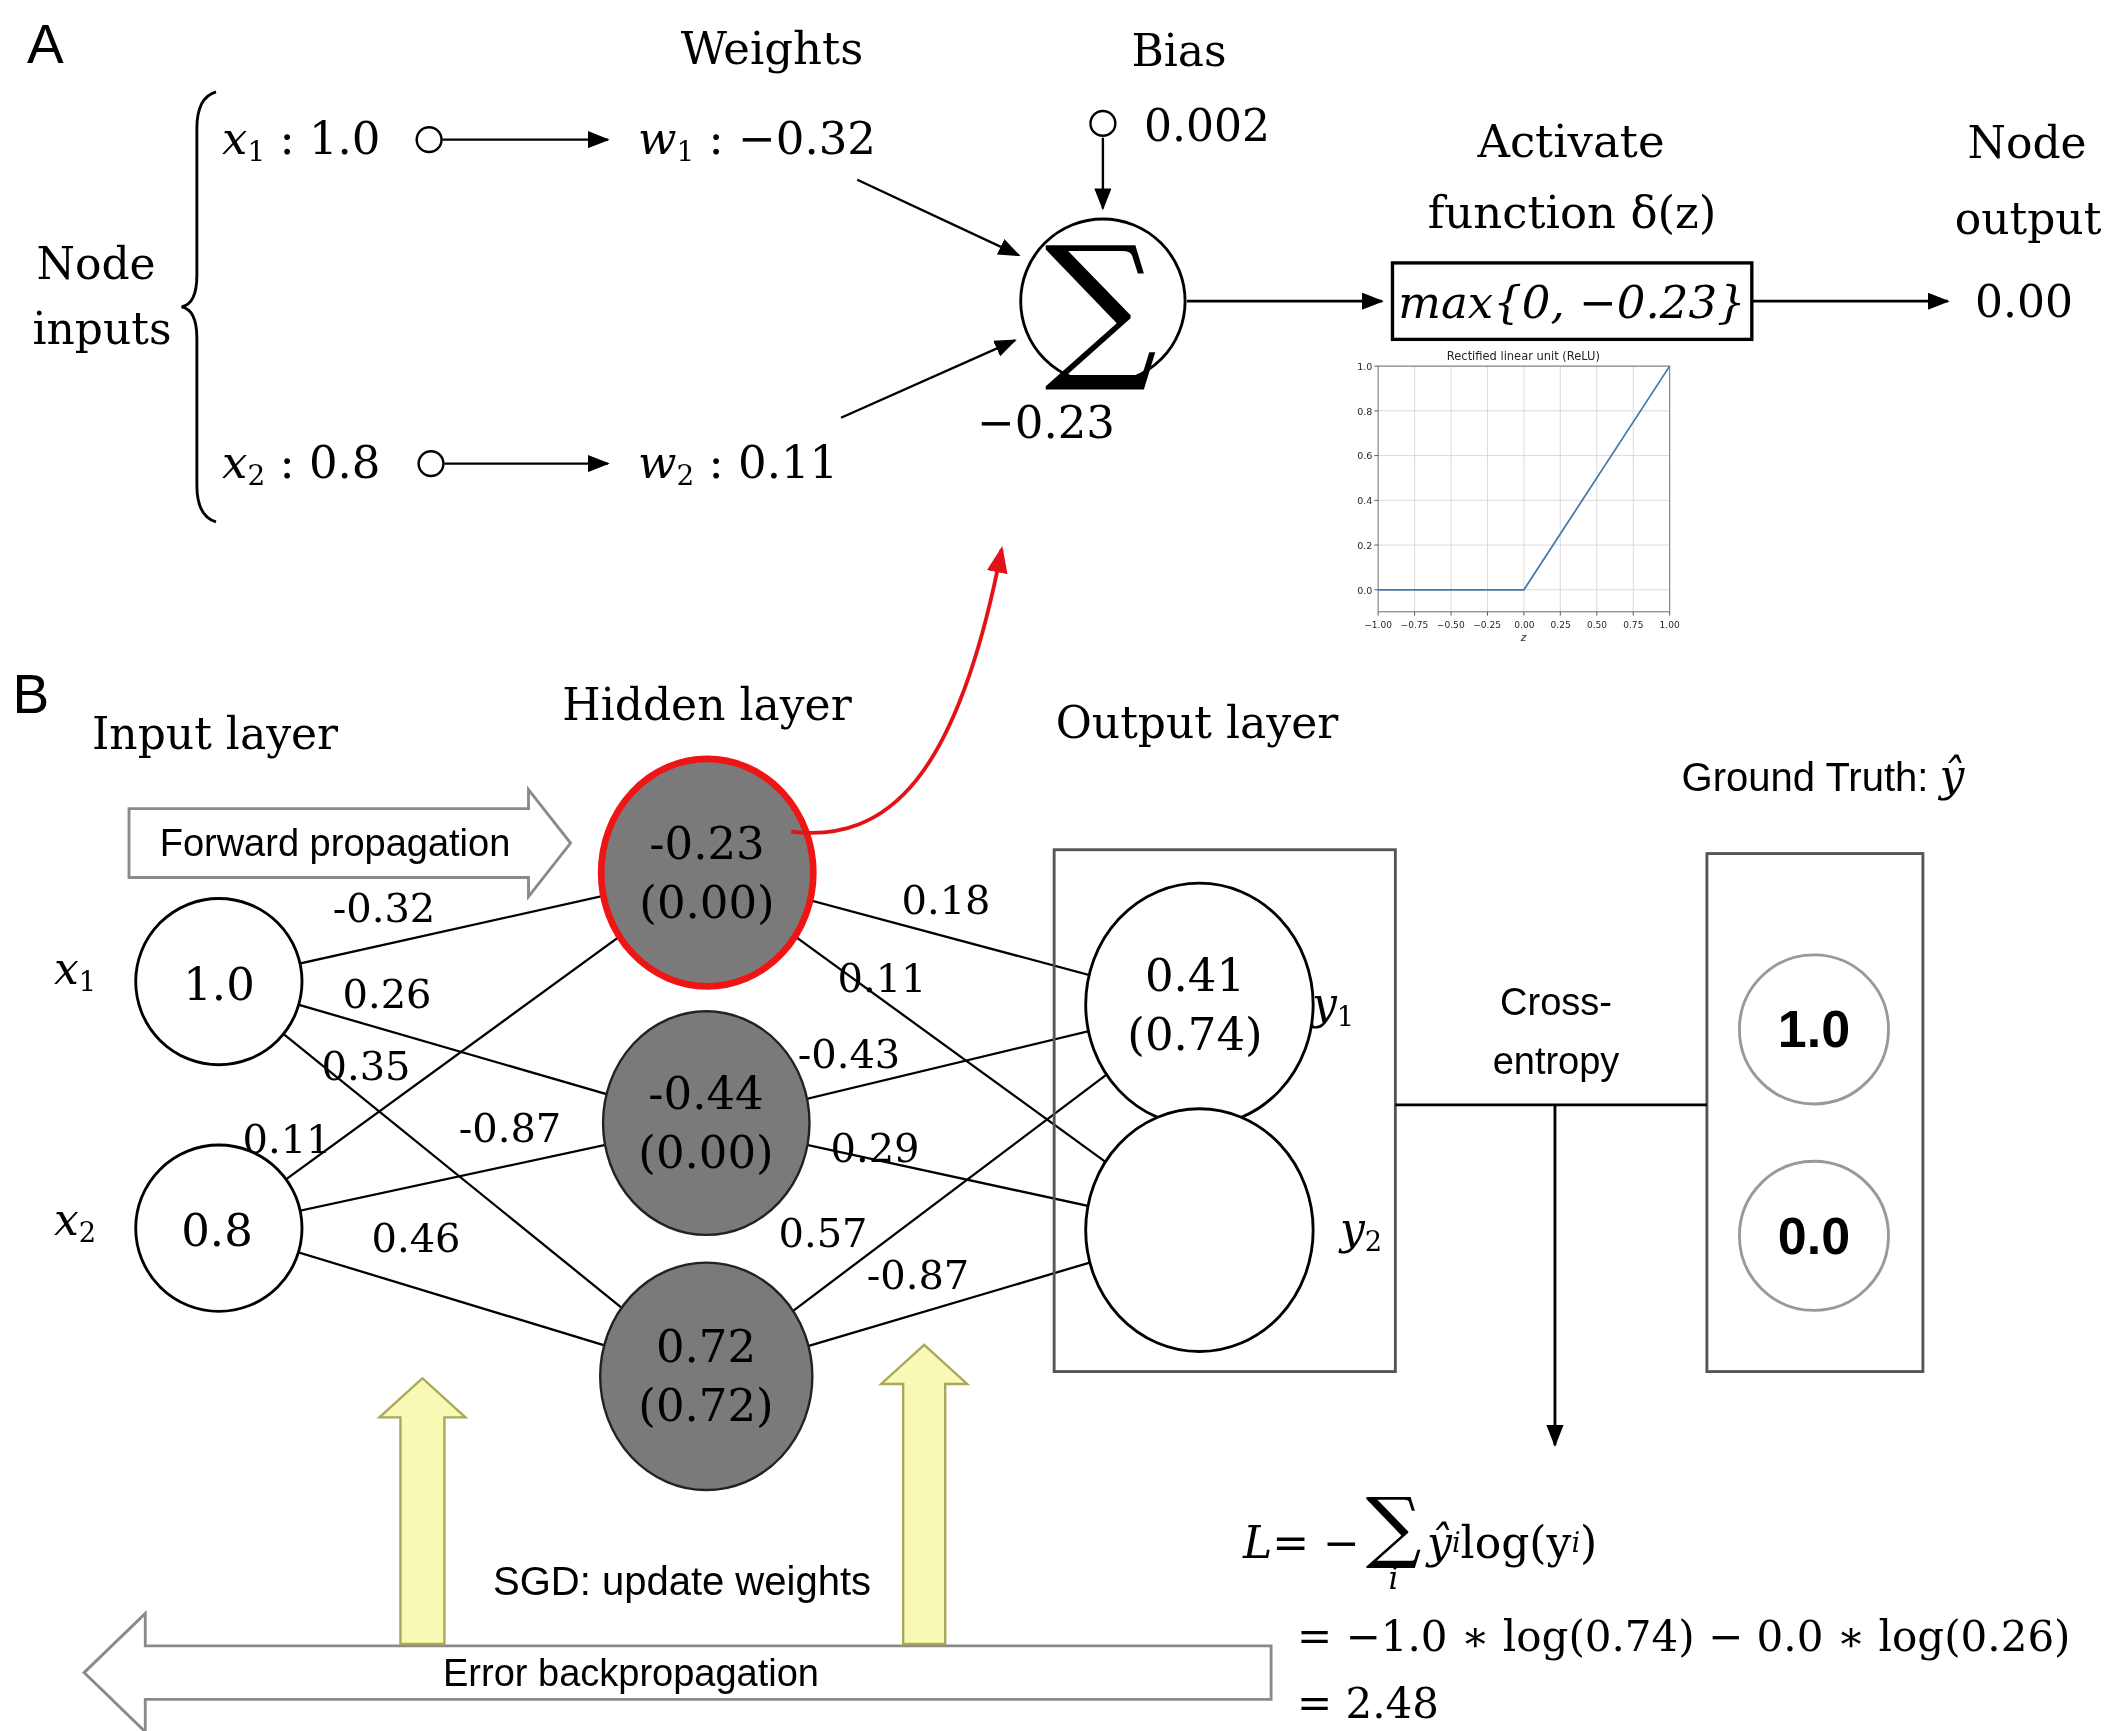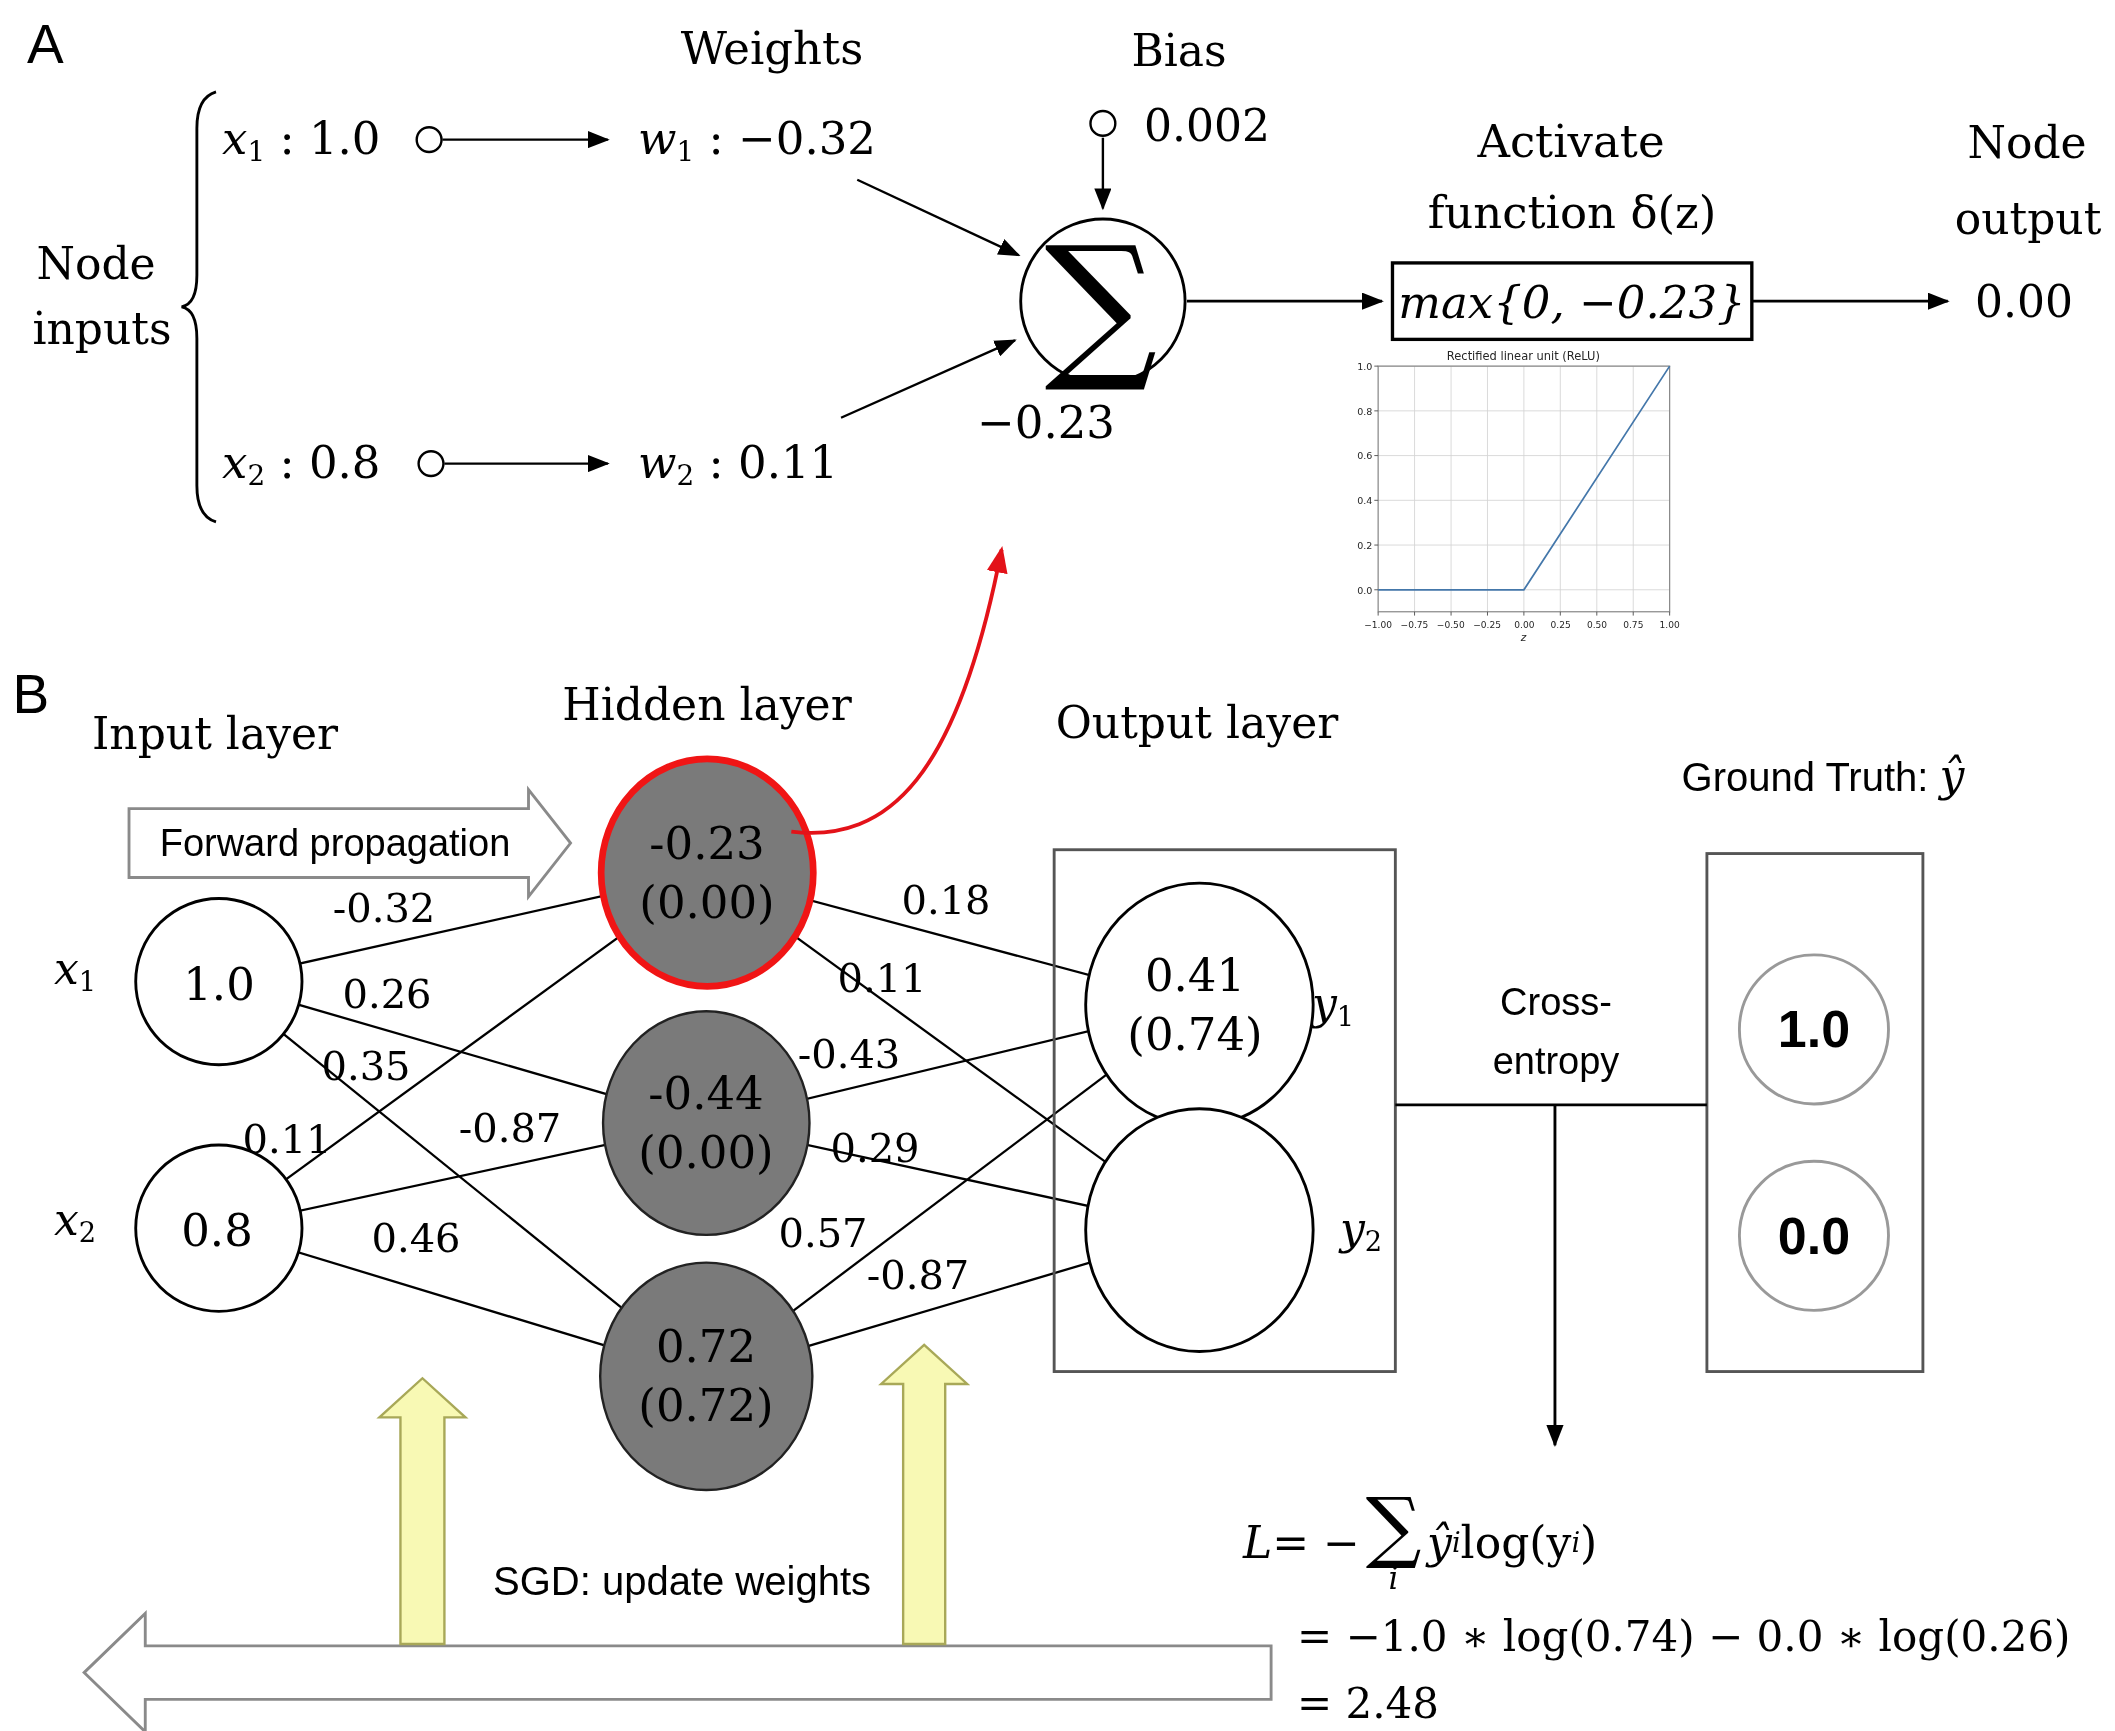--- a/index.html
+++ b/index.html
@@ -208,20 +208,21 @@
   <div class="t panelLabel" style="left:12.4px;top:662px;">B</div>
 
   <div class="t c h46" style="left:215px;top:733px;">Input layer</div>
   <div class="t c h46" style="left:707px;top:704px;">Hidden layer</div>
   <div class="t c h46" style="left:1197px;top:722px;">Output layer</div>
   <div class="t c sans" style="left:1823px;top:775px;font-size:40px;">
     <span>Ground Truth: </span><span class="serif it" style="font-size:44px;">ŷ</span>
   </div>
 
   <div class="t c sans" style="left:335px;top:843px;font-size:38px;">Forward propagation</div>
+  <div class="t c sans" style="left:631px;top:1673px;font-size:38px;">Error backpropagation</div>
   <div class="t c sans" style="left:682px;top:1581px;font-size:40px;">SGD: update weights</div>
 
   <div class="t c sans" style="left:1556px;top:1002px;font-size:38px;">Cross-</div>
   <div class="t c sans" style="left:1556px;top:1061px;font-size:38px;">entropy</div>
 
   <div class="t c h46 it" style="left:75px;top:970px;">
     <span>x</span><sub>1</sub>
   </div>
   <div class="t c h47" style="left:219px;top:984px;">1.0</div>
   <div class="t c h46 it" style="left:75px;top:1221px;">

